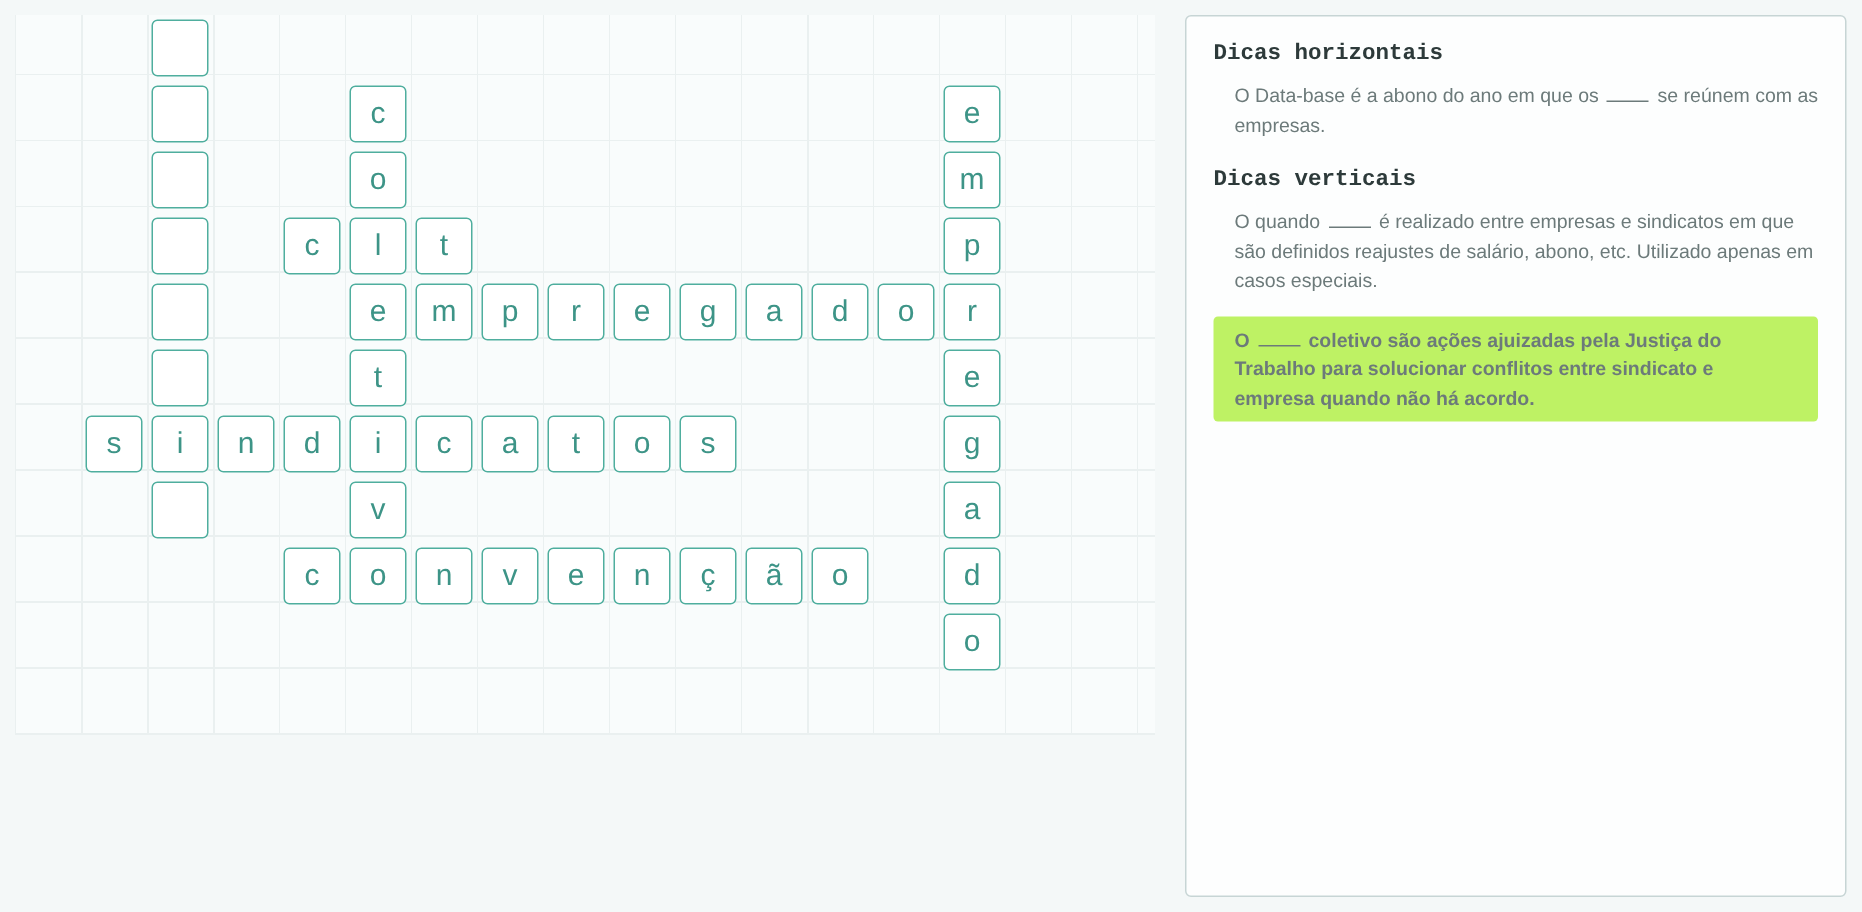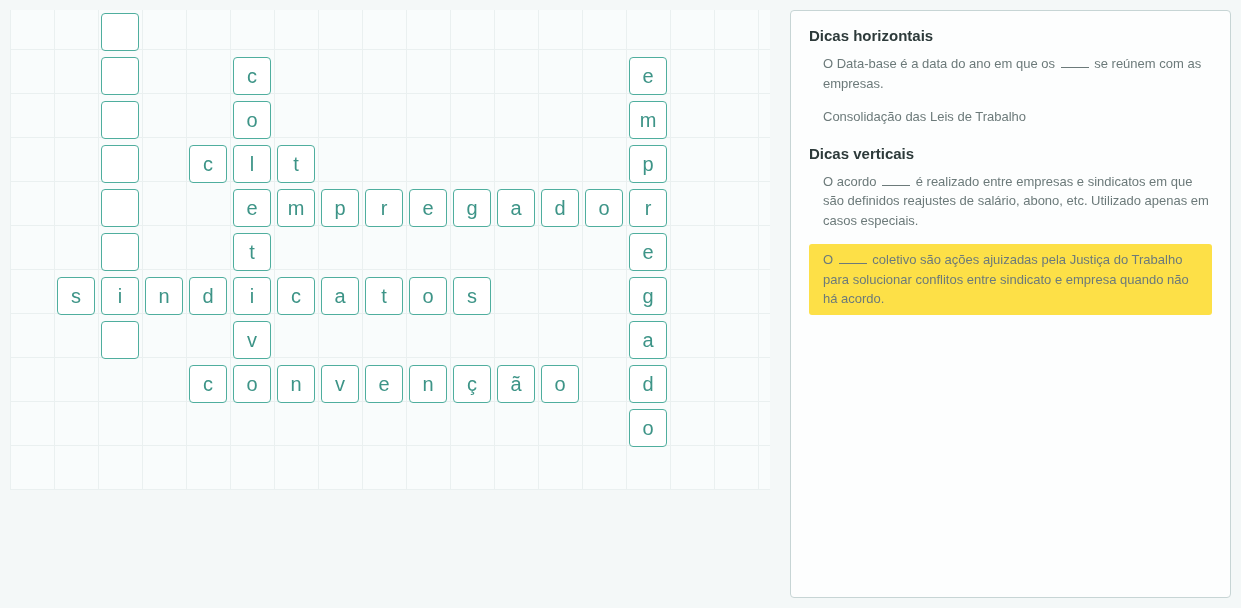--- a/index.html
+++ b/index.html
@@ -49,43 +49,45 @@
       padding: 16px 18px;
       font-size: 14px;
       color: #4a5a5a;
       overflow-y: auto;
     }
     .hints-title {
       font-weight: 700;
       color: #2d3a3a;
       margin-bottom: 10px;
       font-size: 15px;
+      font-family: Liberation Mono, monospace;
     }
     .hints-title.second {
       margin-top: 18px;
     }
     .hint-item {
       margin-bottom: 14px;
       line-height: 1.5;
       color: #6c7a7a;
       font-size: 13px;
       padding-left: 14px;
     }
     .hint-item .blank {
       display: inline-block;
       width: 28px;
       border-bottom: 1px solid #6c7a7a;
       height: 0.8em;
       vertical-align: baseline;
       margin: 0 2px;
     }
     .hint-item.highlighted {
-      background: #fde047;
+      background: #bef264;
       padding: 6px 14px;
       border-radius: 3px;
+      font-weight: bold;
     }
   </style>
 </head>
 <body>
 
 <div class="main-container">
 
   <div class="crossword-area" id="crossword-area">
       <div class="cell empty" style="left: 91px; top: 3px;"></div>
       <div class="cell empty" style="left: 91px; top: 47px;"></div>
@@ -136,23 +138,22 @@
       <div class="cell" style="left: 443px; top: 355px;">ç</div>
       <div class="cell" style="left: 487px; top: 355px;">ã</div>
       <div class="cell" style="left: 531px; top: 355px;">o</div>
       <div class="cell" style="left: 619px; top: 355px;">d</div>
       <div class="cell" style="left: 619px; top: 399px;">o</div>
     </div>
 
   <div class="hints-panel">
     <div class="hints-title">Dicas horizontais</div>
     <div id="horizontal-hints">
-        <div class="hint-item"><span>O Data-base é a data do ano em que os </span><span class="blank"></span><span> se reúnem com as empresas.</span></div>
-        <div class="hint-item"><span>Consolidação das Leis de Trabalho</span></div>
+        <div class="hint-item"><span>O Data-base é a abono do ano em que os </span><span class="blank"></span><span> se reúnem com as empresas.</span></div>
       </div>
     <div class="hints-title second">Dicas verticais</div>
     <div id="vertical-hints">
-        <div class="hint-item"><span>O acordo </span><span class="blank"></span><span> é realizado entre empresas e sindicatos em que são definidos reajustes de salário, abono, etc. Utilizado apenas em casos especiais.</span></div>
+        <div class="hint-item"><span>O quando </span><span class="blank"></span><span> é realizado entre empresas e sindicatos em que são definidos reajustes de salário, abono, etc. Utilizado apenas em casos especiais.</span></div>
         <div class="hint-item highlighted"><span>O </span><span class="blank"></span><span> coletivo são ações ajuizadas pela Justiça do Trabalho para solucionar conflitos entre sindicato e empresa quando não há acordo.</span></div>
       </div>
   </div>
 
 </div>
 
 </body></html>

